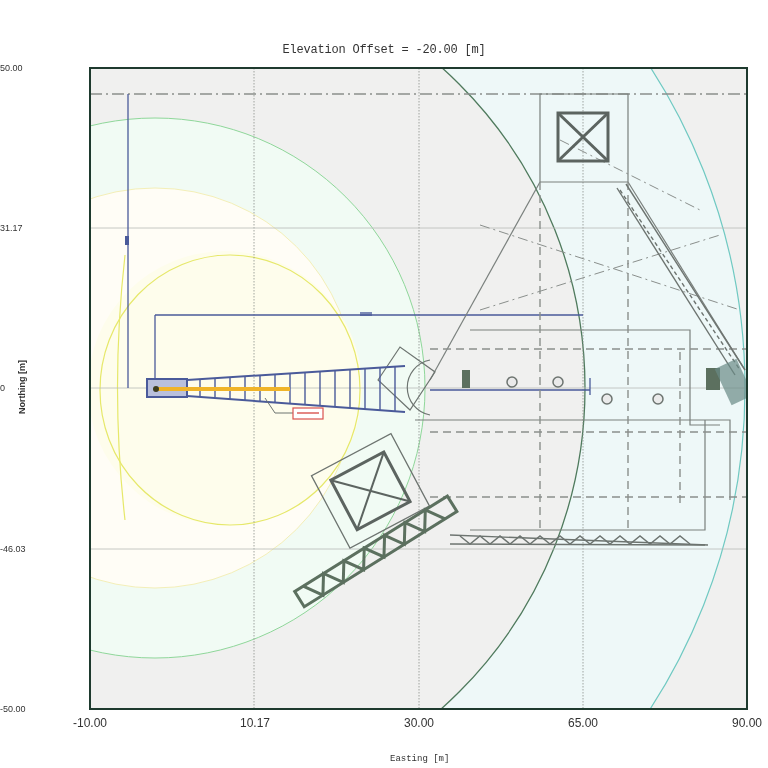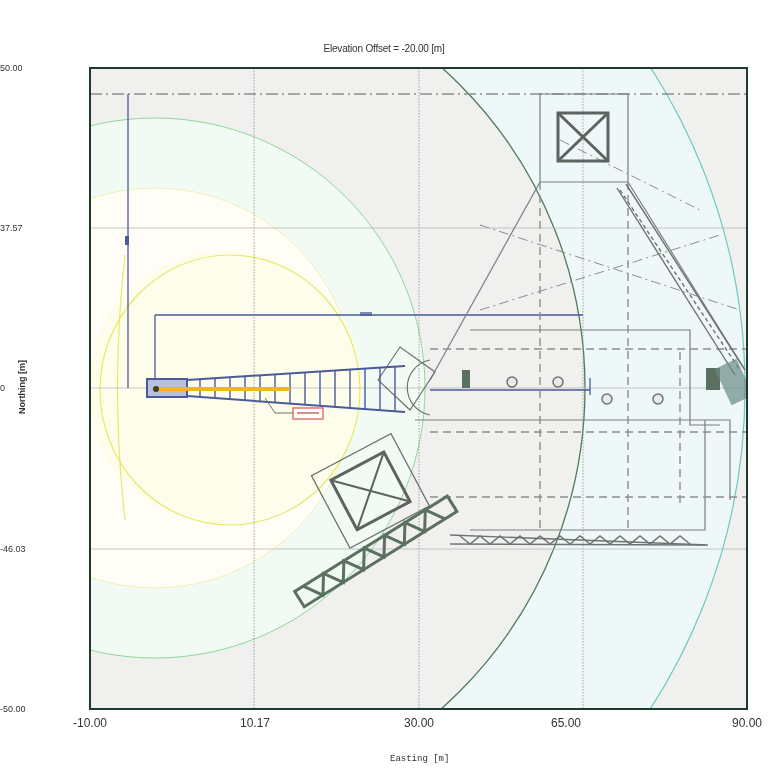--- a/index.html
+++ b/index.html
@@ -1,41 +1,41 @@
 <!DOCTYPE html>
 <html><head>
 <meta charset="utf-8">
 <style>
   html, body { margin:0; padding:0; background:#ffffff; }
   body { width:768px; height:768px; position:relative; overflow:hidden;
          font-family:"Liberation Sans", sans-serif; color:#222; }
   .title { position:absolute; left:0; width:768px; top:43px; text-align:center;
-           font-size:10px; color:#333; letter-spacing:-0.2px; }
+           font-size:12px; color:#333; letter-spacing:-0.2px;font-family:Liberation Mono, monospace; }
   .ytick { position:absolute; width:80px; left:0; font-size:9px; color:#333; }
   .xtick { position:absolute; width:60px; text-align:center; font-size:12px; color:#333; top:716px; }
   .ylabel { position:absolute; left:-8px; top:382px; font-size:9px; color:#333;
             transform:rotate(-90deg); transform-origin:center; width:60px; text-align:center; font-weight:bold; }
   .xlabel { position:absolute; left:390px; top:754px; font-size:9px; color:#333;font-family:Liberation Mono, monospace; }
   svg.plot { position:absolute; left:0; top:0; }
 </style>
 </head>
 <body>
 
 <div class="title">Elevation Offset = -20.00 [m]</div>
 
 <div class="ytick" style="top:63px">50.00</div>
-<div class="ytick" style="top:223px">37.57</div>
+<div class="ytick" style="top:223px">31.17</div>
 <div class="ytick" style="top:383px">0</div>
 <div class="ytick" style="top:544px">-46.03</div>
 <div class="ytick" style="top:704px">-50.00</div>
 
 <div class="xtick" style="left:60px">-10.00</div>
 <div class="xtick" style="left:225px">10.17</div>
 <div class="xtick" style="left:389px">30.00</div>
-<div class="xtick" style="left:536px">65.00</div>
+<div class="xtick" style="left:553px">65.00</div>
 <div class="xtick" style="left:717px">90.00</div>
 
 <div class="ylabel">Northing [m]</div>
 <div class="xlabel">Easting [m]</div>
 
 <svg class="plot" width="768" height="768" viewBox="0 0 768 768">
   <defs>
     <clipPath id="pc">
         <rect x="90" y="68" width="657" height="641"></rect>
       </clipPath>

